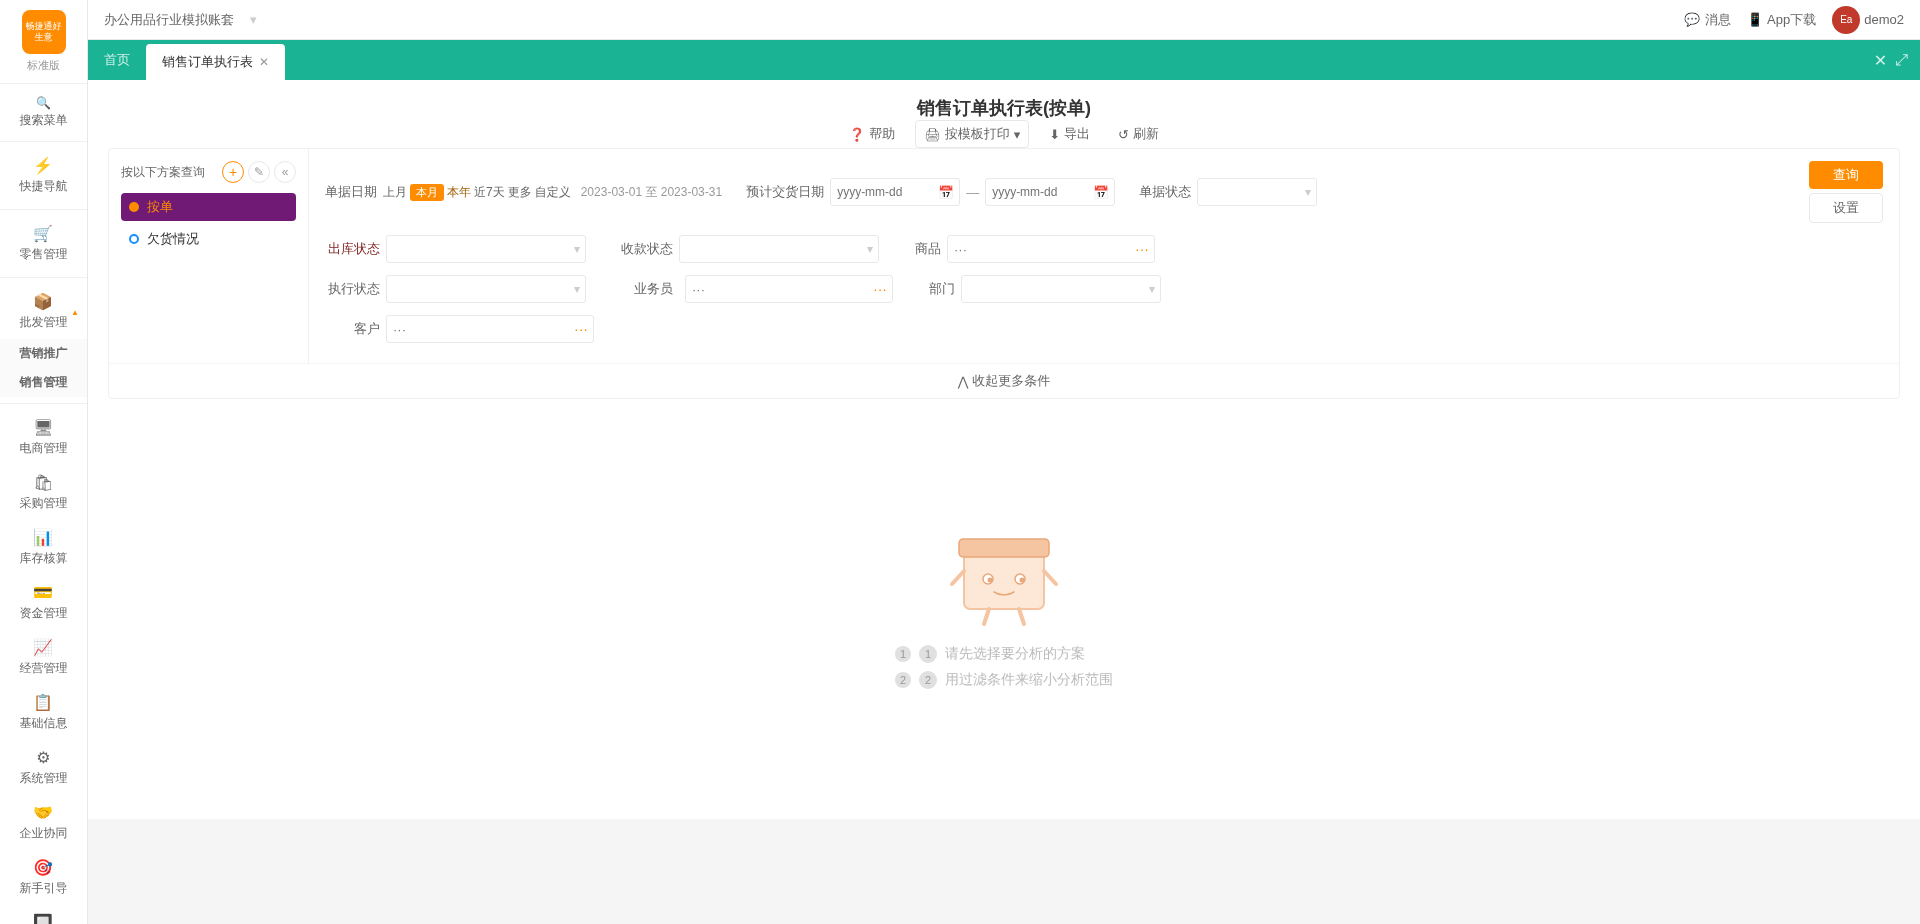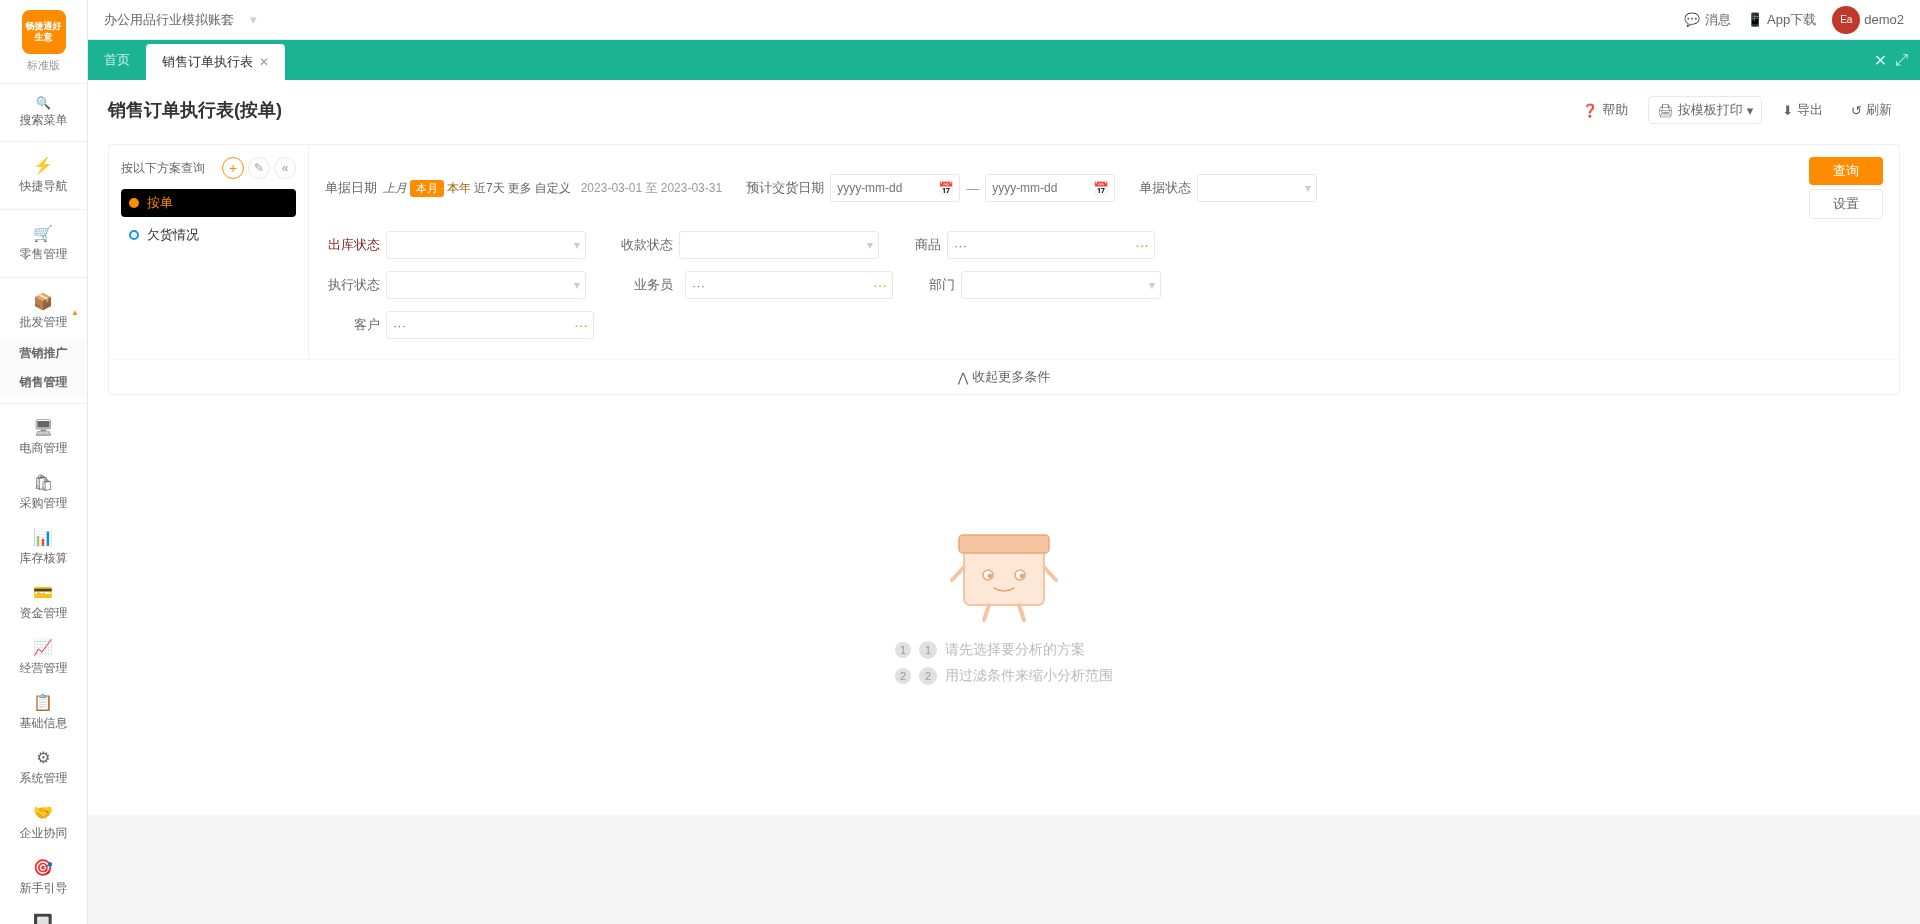--- a/index.html
+++ b/index.html
@@ -1,21 +1,21 @@
 <!DOCTYPE html>
 <html><head>
   <meta charset="utf-8">
   <style>
     * { box-sizing: border-box; margin: 0; padding: 0; }
     body { font-family: "Microsoft YaHei", "PingFang SC", sans-serif; font-size: 13px; background: #f5f5f5; color: #333; display: flex; height: 100vh; overflow: hidden; }
 
     
     .sidebar { width: 88px; background: #fff; display: flex; flex-direction: column; border-right: 1px solid #e8e8e8; flex-shrink: 0; overflow-y: auto; }
     .sidebar-logo { padding: 10px 8px; display: flex; flex-direction: column; align-items: center; border-bottom: 1px solid #f0f0f0; }
-    .sidebar-logo-icon { width: 44px; height: 44px; background: #ff8c00; border-radius: 8px; display: flex; align-items: center; justify-content: center; color: white; font-size: 10px; font-weight: bold; text-align: center; line-height: 1.2; }
+    .sidebar-logo-icon { width: 44px; height: 44px; background: #ff8c00; border-radius: 8px; display: flex; align-items: center; justify-content: center; color: white; font-size: 10px; font-weight: normal; text-align: center; line-height: 1.2; }
     .sidebar-logo-label { font-size: 11px; color: #999; margin-top: 4px; }
     .sidebar-search { padding: 8px; border-bottom: 1px solid #f0f0f0; }
     .sidebar-search-btn { width: 100%; background: none; border: none; cursor: pointer; color: #666; font-size: 12px; display: flex; flex-direction: column; align-items: center; gap: 2px; padding: 4px 0; }
     .sidebar-nav-section { padding: 6px 0; border-bottom: 1px solid #f0f0f0; }
     .sidebar-nav-item { display: flex; flex-direction: column; align-items: center; padding: 8px 4px; cursor: pointer; color: #666; font-size: 12px; gap: 3px; }
     .sidebar-nav-item .nav-icon { font-size: 16px; }
     .sidebar-nav-item.has-arrow { position: relative; }
     .sidebar-nav-item.has-arrow::after { content: "▲"; font-size: 8px; position: absolute; right: 8px; top: 50%; transform: translateY(-50%); color: #ff8c00; }
     .sidebar-sub-items { background: #fafafa; }
     .sidebar-sub-item { display: flex; flex-direction: column; align-items: center; padding: 6px 4px; cursor: pointer; color: #666; font-size: 12px; gap: 2px; font-weight: bold; }
@@ -37,21 +37,21 @@
     .tab.active { background: #fff; color: #333; border-radius: 4px 4px 0 0; margin-top: 4px; height: 36px; }
     .tab-close { font-size: 12px; color: #999; cursor: pointer; }
     .tabbar-right { margin-left: auto; display: flex; align-items: center; gap: 8px; padding-right: 12px; }
     .tabbar-icon-btn { color: rgba(255,255,255,0.8); cursor: pointer; font-size: 16px; }
 
     
     .content { flex: 1; overflow-y: auto; padding: 0; background: #f5f5f5; }
     .page { background: #fff; margin: 0; padding: 16px 20px; }
 
     
-    .page-header { display: flex; align-items: center; justify-content: space-between; margin-bottom: 20px; }
+    .page-header { display: flex; align-items: center; justify-content: space-between; margin-bottom: 0; flex-direction: column; }
     .page-title { font-size: 18px; font-weight: bold; color: #333; }
     .page-actions { display: flex; align-items: center; gap: 12px; }
     .page-action-btn { display: flex; align-items: center; gap: 4px; color: #666; font-size: 13px; cursor: pointer; padding: 4px 8px; border: none; background: none; }
     .page-action-dropdown { display: flex; align-items: center; gap: 4px; color: #666; font-size: 13px; cursor: pointer; padding: 4px 8px; border: 1px solid #e8e8e8; border-radius: 4px; background: #fff; }
     .btn-primary { background: #ff8c00; color: white; border: none; padding: 6px 20px; border-radius: 4px; cursor: pointer; font-size: 13px; }
     .btn-default { background: #fff; color: #666; border: 1px solid #e8e8e8; padding: 6px 16px; border-radius: 4px; cursor: pointer; font-size: 13px; }
 
     
     .filter-panel { background: #fff; border: 1px solid #f0f0f0; border-radius: 4px; padding: 0; }
     .filter-date-input { height: 30px; border: 1px solid #e8e8e8; border-radius: 4px; padding: 0 24px 0 8px; font-size: 13px; color: #999; background: #fff; min-width: 130px; }
@@ -232,38 +232,38 @@
                 </button>
                 <button style="width:22px;height:22px;border-radius:50%;border:1px solid #e8e8e8;background:none;color:#999;cursor:pointer;display:flex;align-items:center;justify-content:center;font-size:12px;">
                   <span>✎</span>
                 </button>
                 <button style="width:22px;height:22px;border-radius:50%;border:1px solid #e8e8e8;background:none;color:#999;cursor:pointer;display:flex;align-items:center;justify-content:center;font-size:12px;">
                   <span>«</span>
                 </button>
               </div>
             </div>
 
-            <div style="display:flex;align-items:center;gap:8px;padding:5px 8px;background:#000000;border-radius:4px;cursor:pointer;margin-bottom:4px;">
+            <div style="display:flex;align-items:center;gap:8px;padding:5px 8px;background:#701a75;border-radius:4px;cursor:pointer;margin-bottom:4px;">
               <span style="width:10px;height:10px;border-radius:50%;background:#ff8c00;display:inline-block;flex-shrink:0;"></span>
               <span style="color:#ff8c00;font-size:13px;">按单</span>
             </div>
             <div style="display:flex;align-items:center;gap:8px;padding:5px 8px;border-radius:4px;cursor:pointer;margin-bottom:4px;">
               <span style="width:10px;height:10px;border-radius:50%;border:2px solid #1890ff;display:inline-block;flex-shrink:0;"></span>
               <span style="color:#333;font-size:13px;">欠货情况</span>
             </div>
           </div>
 
           <div style="flex:1;padding:12px 16px;">
 
             <div style="display:flex;align-items:center;gap:8px;margin-bottom:12px;flex-wrap:wrap;">
 
               <div style="display:flex;align-items:center;gap:6px;">
                 <span style="color:#666;font-size:13px;white-space:nowrap;">单据日期</span>
                 <div style="display:flex;align-items:center;gap:3px;">
-                  <span style="color:#666;font-size:12px;cursor:pointer;font-style:italic;">上月</span>
+                  <span style="color:#666;font-size:12px;cursor:pointer;">上月</span>
                   <span style="background:#ff8c00;color:white;padding:1px 6px;border-radius:3px;font-size:11px;cursor:pointer;">本月</span>
                   <span style="color:#a16207;font-size:12px;cursor:pointer;">本年</span>
                   <span style="color:#666;font-size:12px;cursor:pointer;">近7天</span>
                   <span style="color:#666;font-size:12px;cursor:pointer;">更多</span>
                   <span style="color:#666;font-size:12px;cursor:pointer;">自定义</span>
                 </div>
                 <span style="font-size:12px;color:#999;margin-left:4px;">2023-03-01 至 2023-03-31</span>
               </div>
 
               <div style="display:flex;align-items:center;gap:6px;margin-left:16px;">

